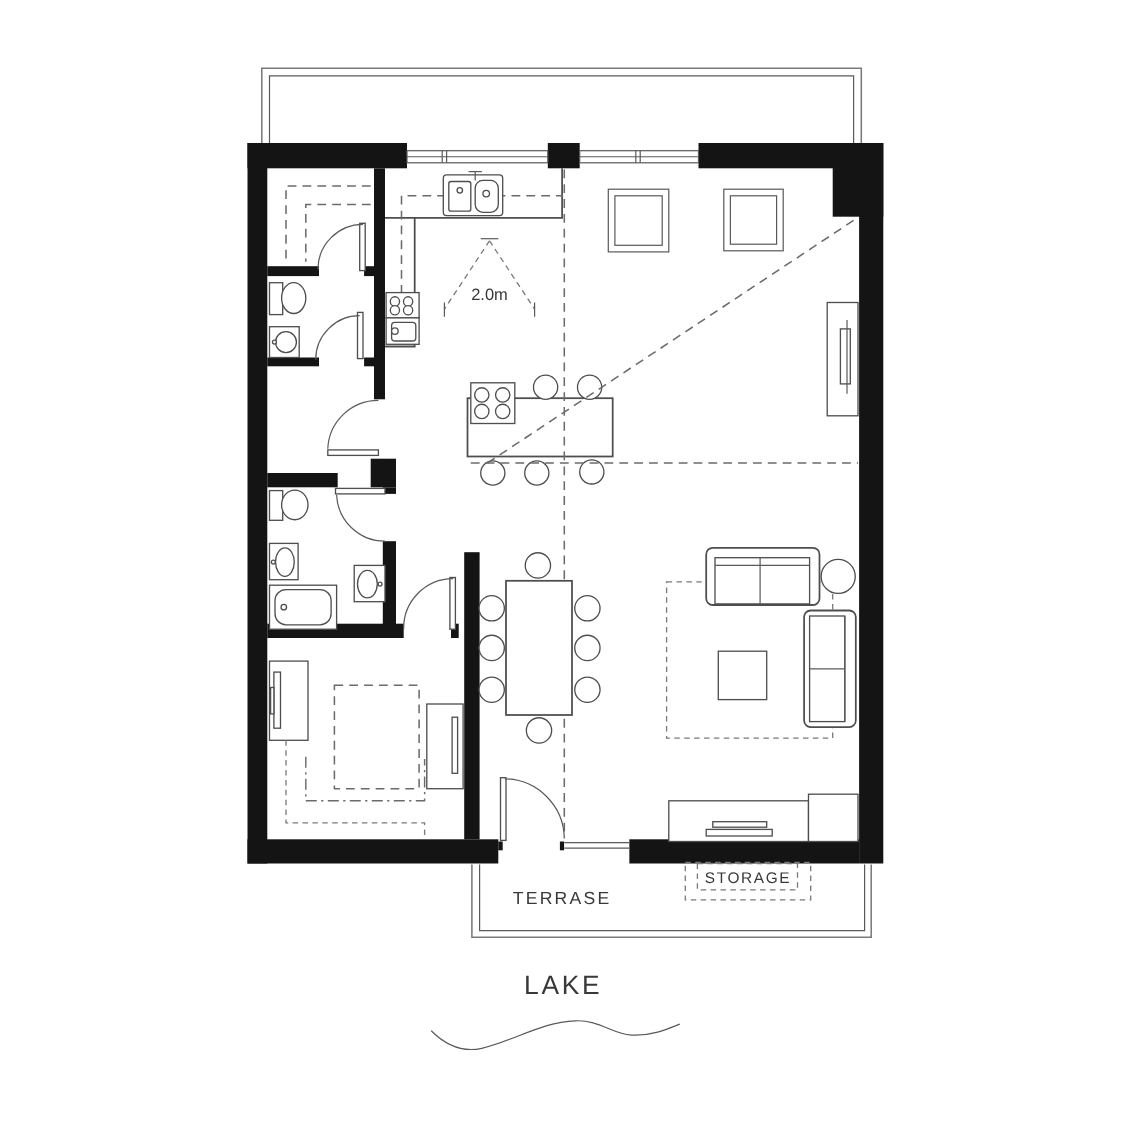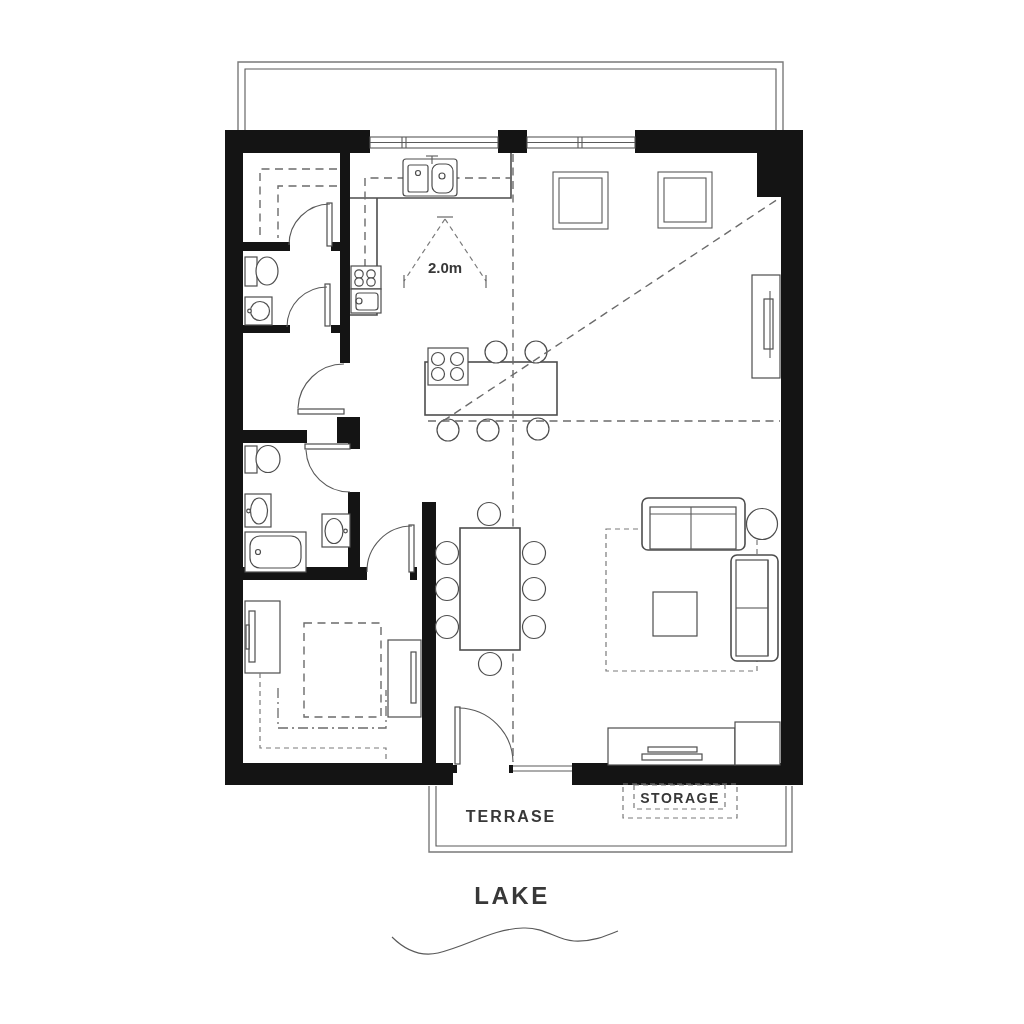--- a/index.html
+++ b/index.html
@@ -1,16 +1,16 @@
 <!DOCTYPE html>
 <html><head>
 <meta charset="utf-8">
 <style>
   html,body{margin:0;padding:0;background:#ffffff;}
-  .stage{width:1024px;height:1024px;position:relative;background:#ffffff;overflow:hidden;font-weight:bold;}
+  .stage{width:1024px;height:1024px;position:relative;background:#ffffff;overflow:hidden;}
   svg{display:block;}
   .wall{fill:#141414;stroke:none;}
   .ln{fill:none;stroke:#4e4e4e;stroke-width:1.6;}
   .thin{fill:none;stroke:#5a5a5a;stroke-width:1.1;}
   .fw{fill:#ffffff;stroke:#4e4e4e;stroke-width:1.6;}
   .fwt{fill:#ffffff;stroke:#4e4e4e;stroke-width:1.2;}
   .dash{fill:none;stroke:#6b6b6b;stroke-width:1.4;stroke-dasharray:8 5.5;}
   .dashfine{fill:none;stroke:#7a7a7a;stroke-width:1.2;stroke-dasharray:5 4;}
   .dashdot{fill:none;stroke:#6b6b6b;stroke-width:1.3;stroke-dasharray:10 4 2 4;}
   .bal{fill:none;stroke:#7a7a7a;stroke-width:1.4;}

